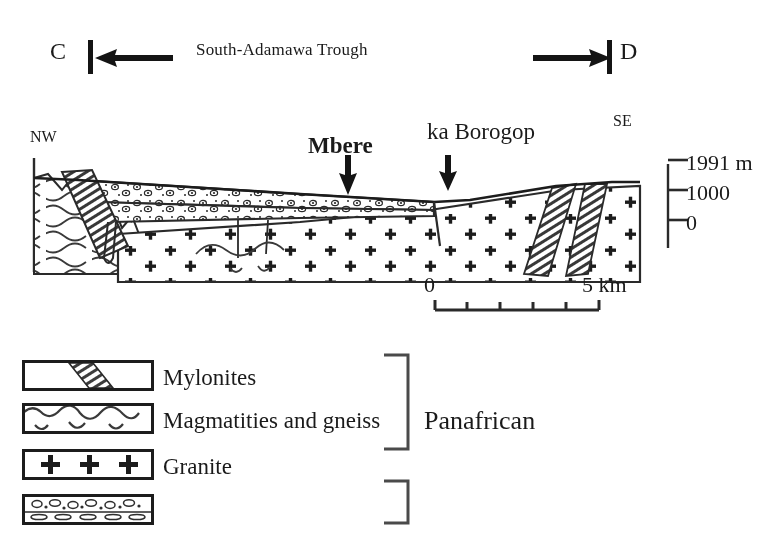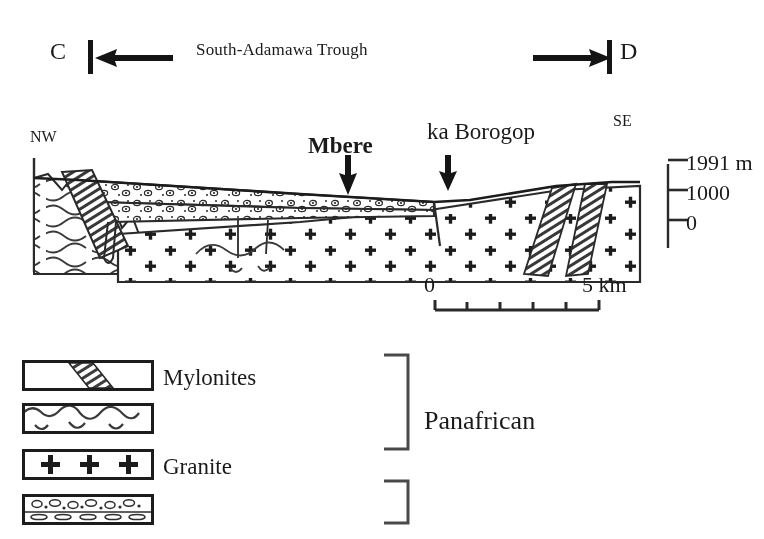--- a/index.html
+++ b/index.html
@@ -229,20 +229,21 @@
   <div class="legend-row" id="legend-row-1">
     <div class="swatch">
       <svg width="126" height="25" style="display:block;">
         <rect width="126" height="25" fill="#ffffff"></rect>
         <path d="M-2,7 q9,-9 18,-1 q9,9 19,-2 q11,-10 20,3 q10,12 21,-1 q10,-11 22,2 q9,9 16,-1" fill="none" stroke="#3a3a3a" stroke-width="2.2"></path>
         <path d="M10,19 q7,8 13,0" fill="none" stroke="#3a3a3a" stroke-width="2.2"></path>
         <path d="M44,16 q8,11 16,1" fill="none" stroke="#3a3a3a" stroke-width="2.2"></path>
         <path d="M84,18 q7,9 14,0" fill="none" stroke="#3a3a3a" stroke-width="2.2"></path>
       </svg>
     </div>
+    <div class="legend-label">Magmatities and gneiss</div>
   </div>
 
   <div class="legend-row" id="legend-row-2">
     <div class="swatch">
       <svg width="126" height="25" style="display:block;">
         <rect width="126" height="25" fill="#ffffff"></rect>
         <g fill="#1c1c1c">
           <rect x="16" y="10" width="19" height="5"></rect>
             <rect x="23" y="3" width="5" height="19"></rect>
           <rect x="55" y="10" width="19" height="5"></rect>

